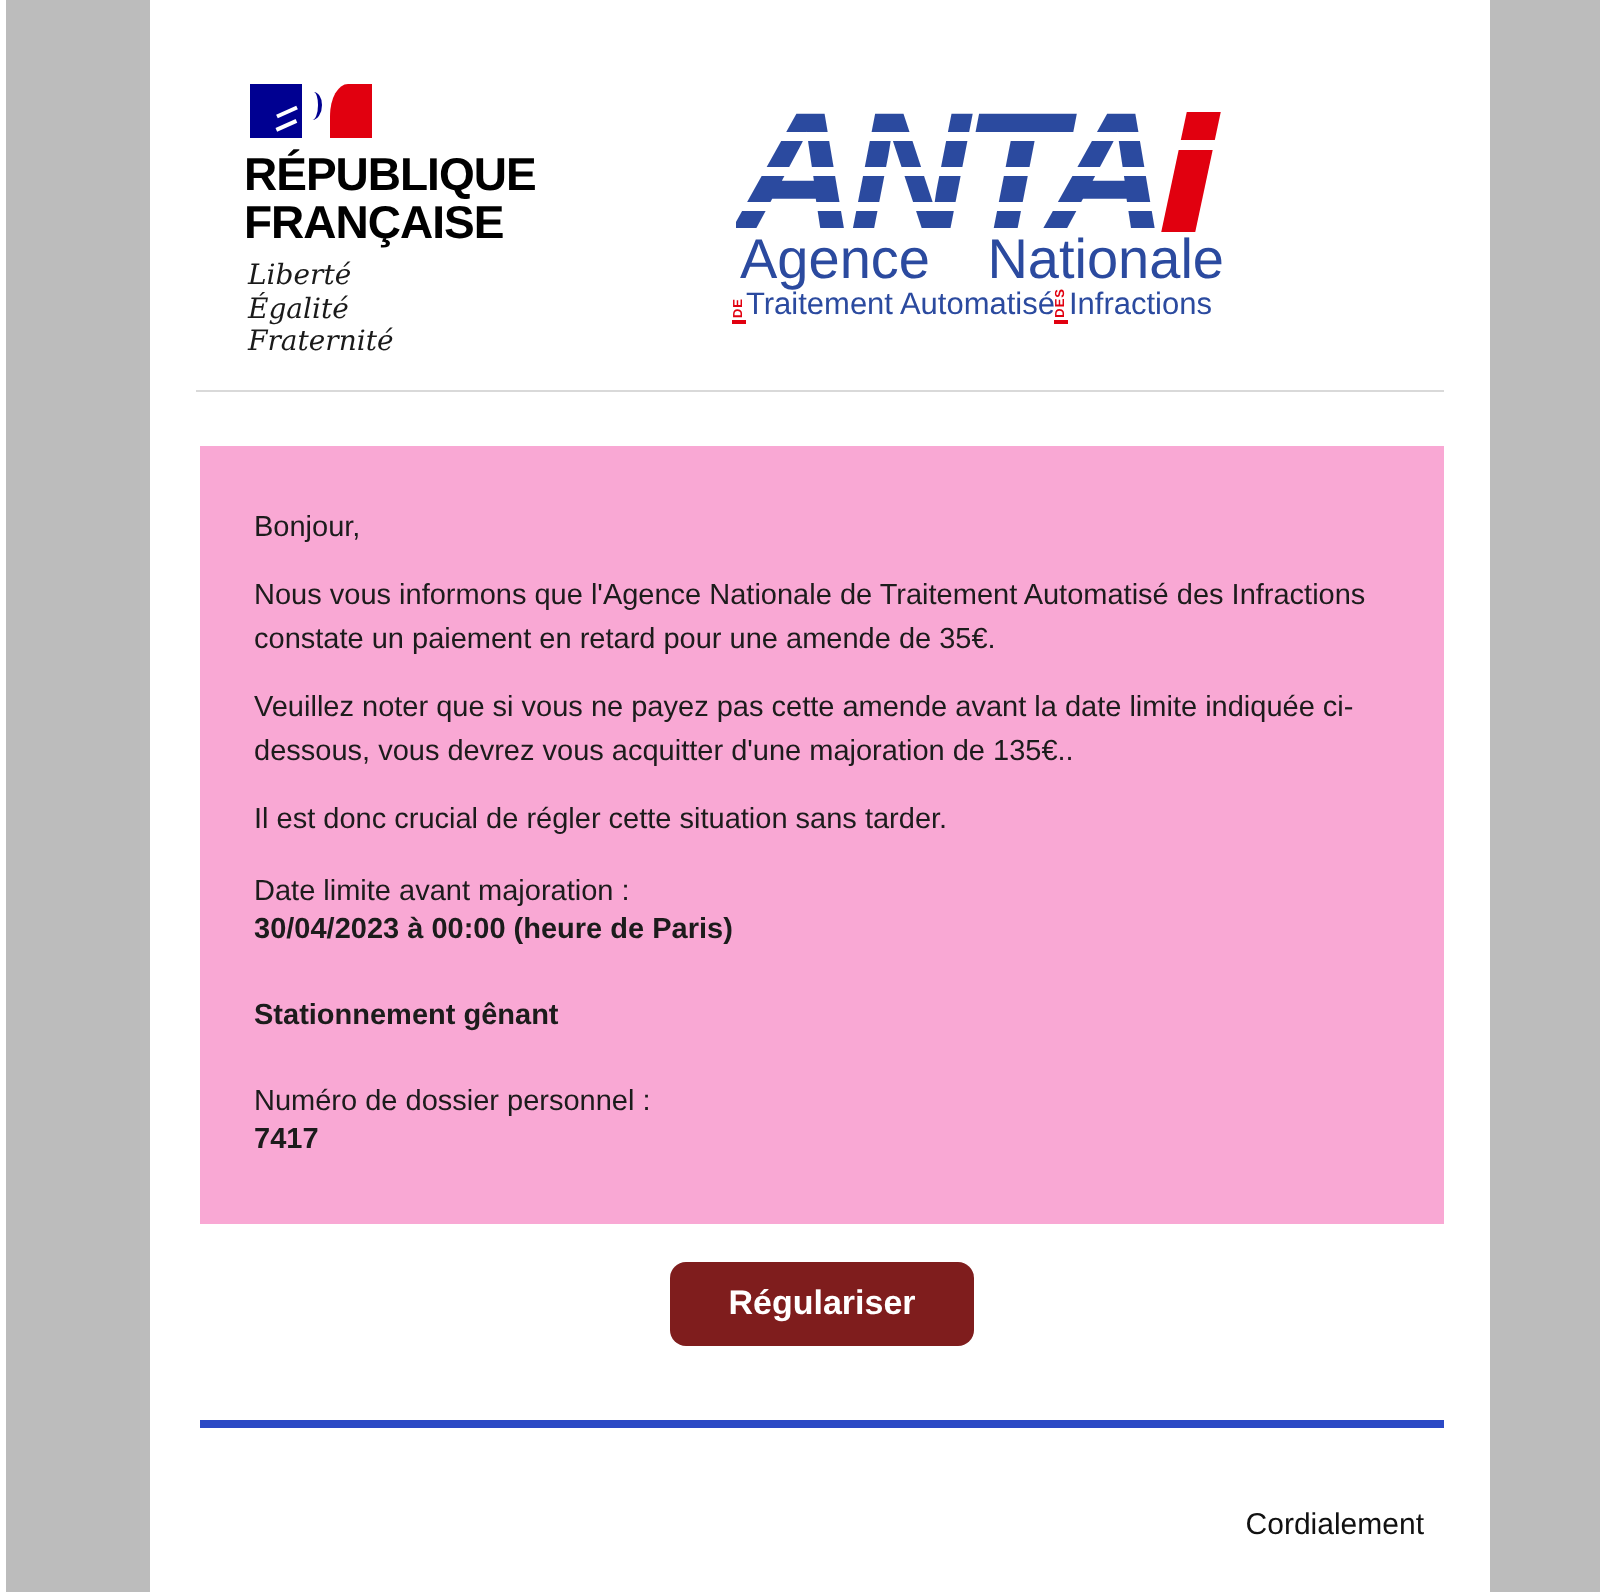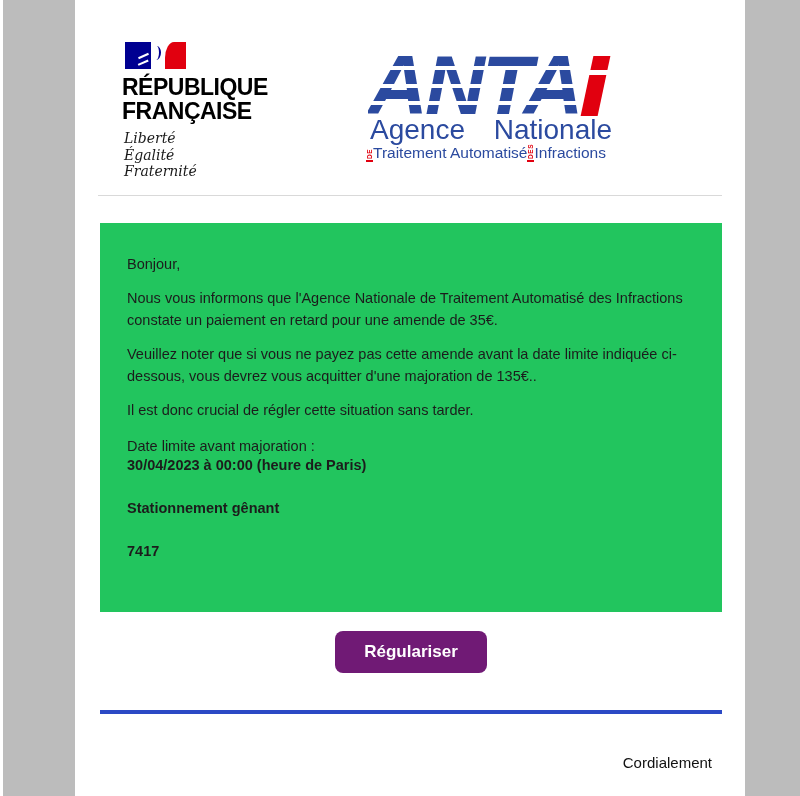--- a/index.html
+++ b/index.html
@@ -55,32 +55,32 @@
   .tiny-wrap{display:inline-flex;border-bottom:2px solid #e1000f;padding-bottom:1px;align-self:flex-end;}
   .tiny{writing-mode:vertical-rl;transform:rotate(180deg);font-size:6.5px;line-height:7px;
     font-weight:bold;color:#e1000f;letter-spacing:0.5px;}
 
   
   .header-divider{position:absolute;left:98px;top:195px;width:624px;height:1px;background:#d9d9d9;}
 
   
   .msg-box{
     position:absolute;left:100px;top:223px;width:622px;height:389px;box-sizing:border-box;
-    background:#22c55e;padding:30px 3px 0 27px;
+    background:#f9a8d4;padding:30px 3px 0 27px;
     font-size:14.5px;line-height:22px;color:#1c1c1c;
   }
   .msg-box p{margin:0 0 12px;}
   .msg-box p.last{margin-bottom:16px;}
   .info-block{line-height:19px;margin-bottom:24px;}
   .info-value{font-weight:bold;}
 
   
   .regularize{
     position:absolute;left:335px;top:631px;width:152px;height:42px;
-    background:#701a75;color:#ffffff;border:none;border-radius:8px;
+    background:#7f1d1d;color:#ffffff;border:none;border-radius:8px;
     font-family:"Liberation Sans",sans-serif;font-size:17px;font-weight:bold;cursor:pointer;
   }
 
   
   .footer-rule{position:absolute;left:100px;top:710px;width:622px;height:4px;background:#2b49c5;}
   .closing{position:absolute;left:100px;top:754px;width:612px;text-align:right;
     font-size:15px;line-height:18px;color:#111;}
 </style>
 </head>
 <body>
@@ -138,20 +138,21 @@
   <p class="last">Il est donc crucial de régler cette situation sans tarder.</p>
 
   <div class="info-block">
     <div class="info-label">Date limite avant majoration :</div>
     <div class="info-value">30/04/2023 à 00:00 (heure de Paris)</div>
   </div>
   <div class="info-block">
     <div class="info-value">Stationnement gênant</div>
   </div>
   <div class="info-block">
+    <div class="info-label">Numéro de dossier personnel :</div>
     <div class="info-value">7417</div>
   </div>
 </div>
 
 <button class="regularize">Régulariser</button>
 
 <div class="footer-rule"></div>
 
 <div class="closing">Cordialement</div>
 

